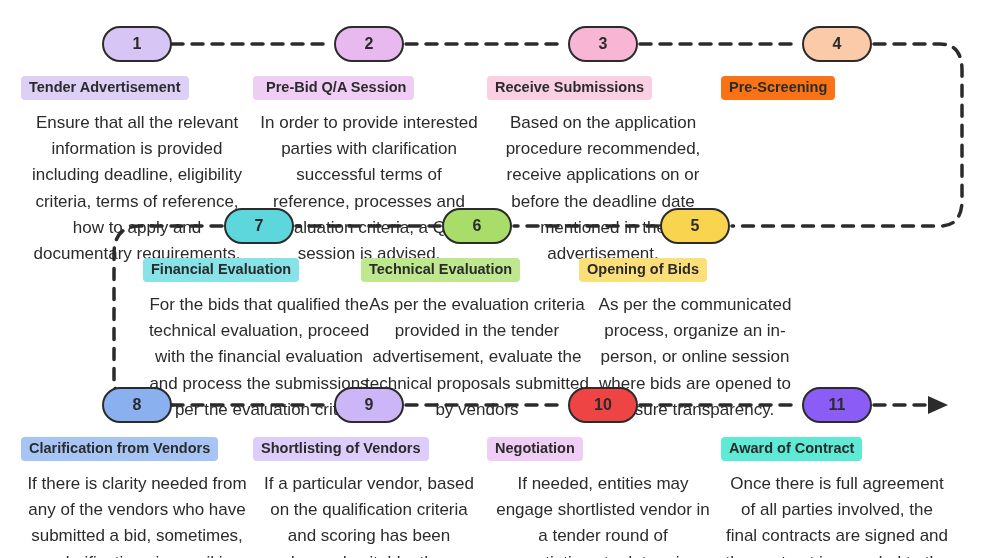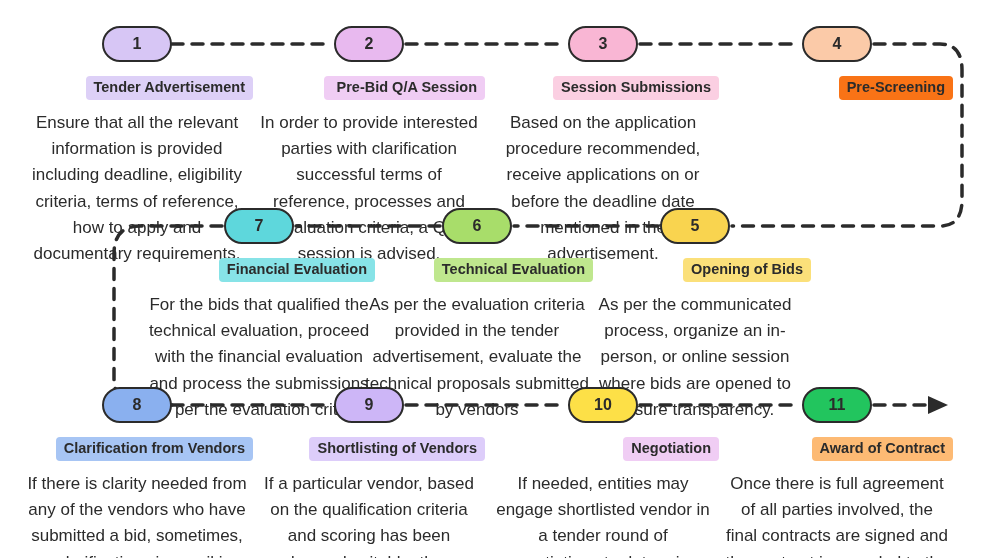--- a/index.html
+++ b/index.html
@@ -45,21 +45,21 @@
     align-items: center;
     justify-content: center;
     font-size: 16px;
     font-weight: bold;
     color: #2b2b2b;
     box-sizing: border-box;
   }
   .title-wrap {
     margin-top: 14px;
     display: flex;
-    justify-content: flex-end;
+    justify-content: flex-start;
   }
   .title {
     display: inline-block;
     font-size: 14.5px;
     font-weight: bold;
     color: #2b2b2b;
     padding: 3px 8px 4px 8px;
     border-radius: 4px;
     line-height: 1.15;
   }
@@ -115,21 +115,21 @@
       <span class="title" style="background:#f0cdf4;padding-left:13px;">Pre-Bid Q/A Session</span>
     </div>
     <div class="desc">In order to provide interested parties with clarification successful terms of reference, processes and evaluation criteria, a Q/A session is advised.</div>
   </div>
 
   <div class="step" style="left:487px; top:26px;">
     <div class="pill" style="background:#f9b6d4;">
       <span>3</span>
     </div>
     <div class="title-wrap">
-      <span class="title" style="background:#fbcfe2;">Session Submissions</span>
+      <span class="title" style="background:#fbcfe2;">Receive Submissions</span>
     </div>
     <div class="desc">Based on the application procedure recommended, receive applications on or before the deadline date mentioned in the advertisement.</div>
   </div>
 
   <div class="step" style="left:721px; top:26px;">
     <div class="pill" style="background:#fbcaa8;">
       <span>4</span>
     </div>
     <div class="title-wrap">
       <span class="title" style="background:#f97316;">Pre-Screening</span>
@@ -180,32 +180,32 @@
     <div class="pill" style="background:#cdb6f7;">
       <span>9</span>
     </div>
     <div class="title-wrap">
       <span class="title" style="background:#ddcdfa;">Shortlisting of Vendors</span>
     </div>
     <div class="desc">If a particular vendor, based on the qualification criteria and scoring has been deemed suitable, then proceed with the next phase, that is negotiations.</div>
   </div>
 
   <div class="step" style="left:487px; top:387px;">
-    <div class="pill" style="background:#fde047;">
+    <div class="pill" style="background:#ef4444;">
       <span>10</span>
     </div>
     <div class="title-wrap">
       <span class="title" style="background:#f0cdf4;">Negotiation</span>
     </div>
     <div class="desc">If needed, entities may engage shortlisted vendor in a tender round of negotiations to determine payment cycles, deliverables and timelines.</div>
   </div>
 
   <div class="step" style="left:721px; top:387px;">
-    <div class="pill" style="background:#22c55e;">
+    <div class="pill" style="background:#8b5cf6;">
       <span>11</span>
     </div>
     <div class="title-wrap">
-      <span class="title" style="background:#fdba74;">Award of Contract</span>
+      <span class="title" style="background:#5eead4;">Award of Contract</span>
     </div>
     <div class="desc">Once there is full agreement of all parties involved, the final contracts are signed and the contract is awarded to the successful vendors.</div>
   </div>
 
 </div>
 
 </body></html>

